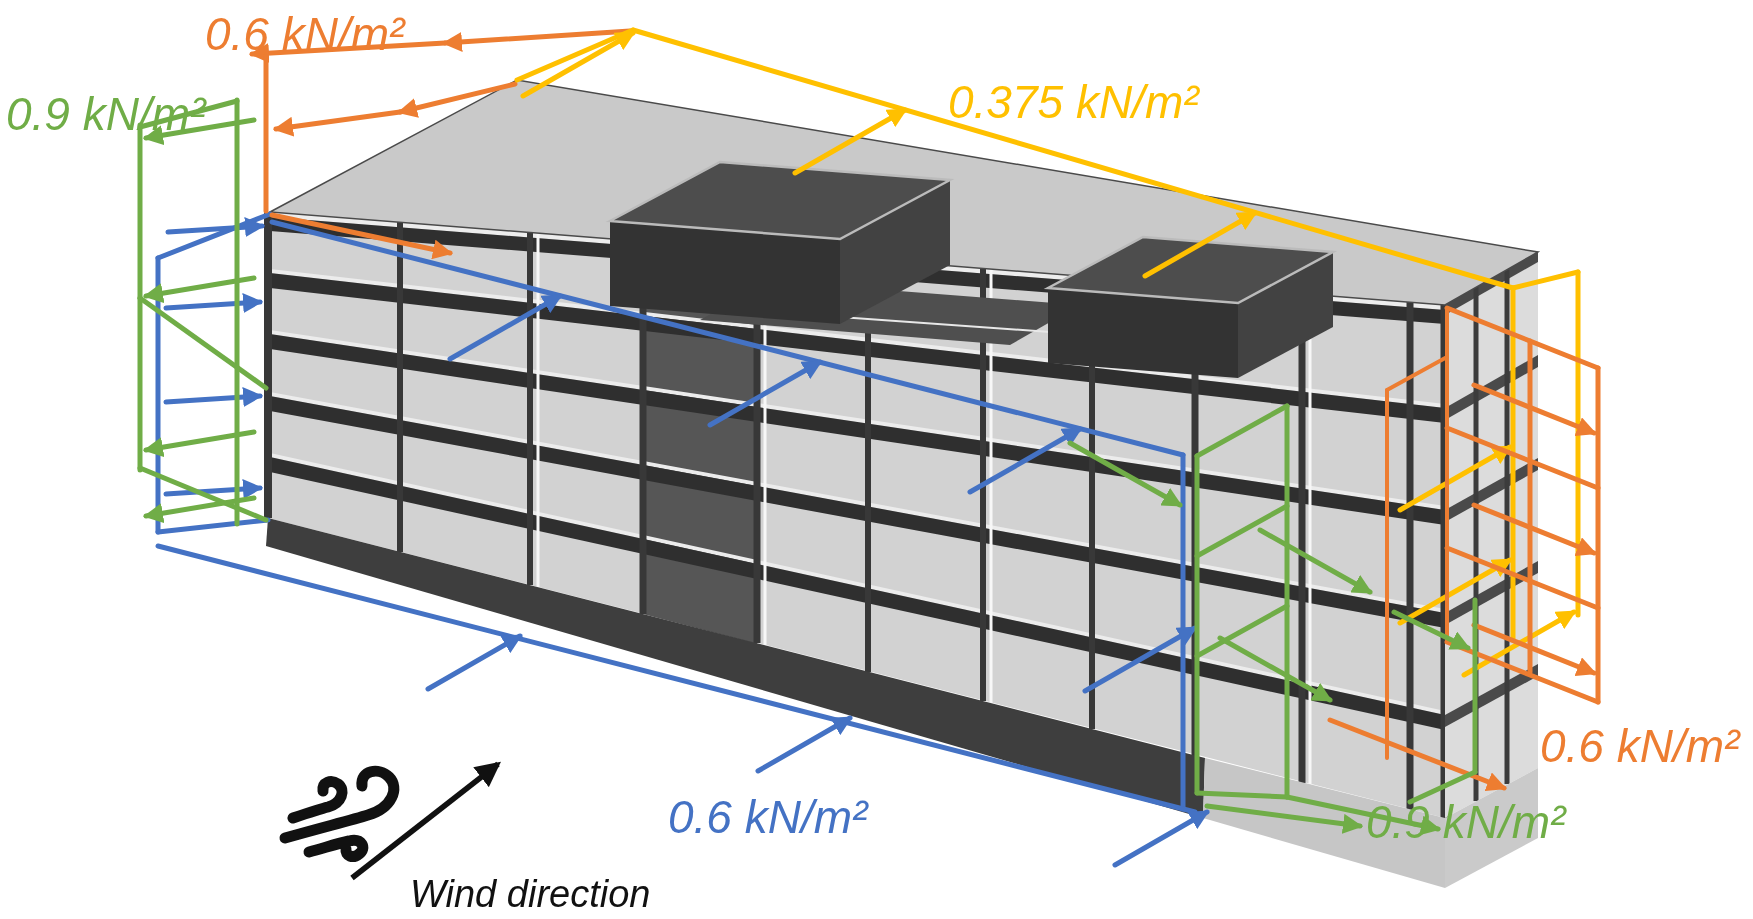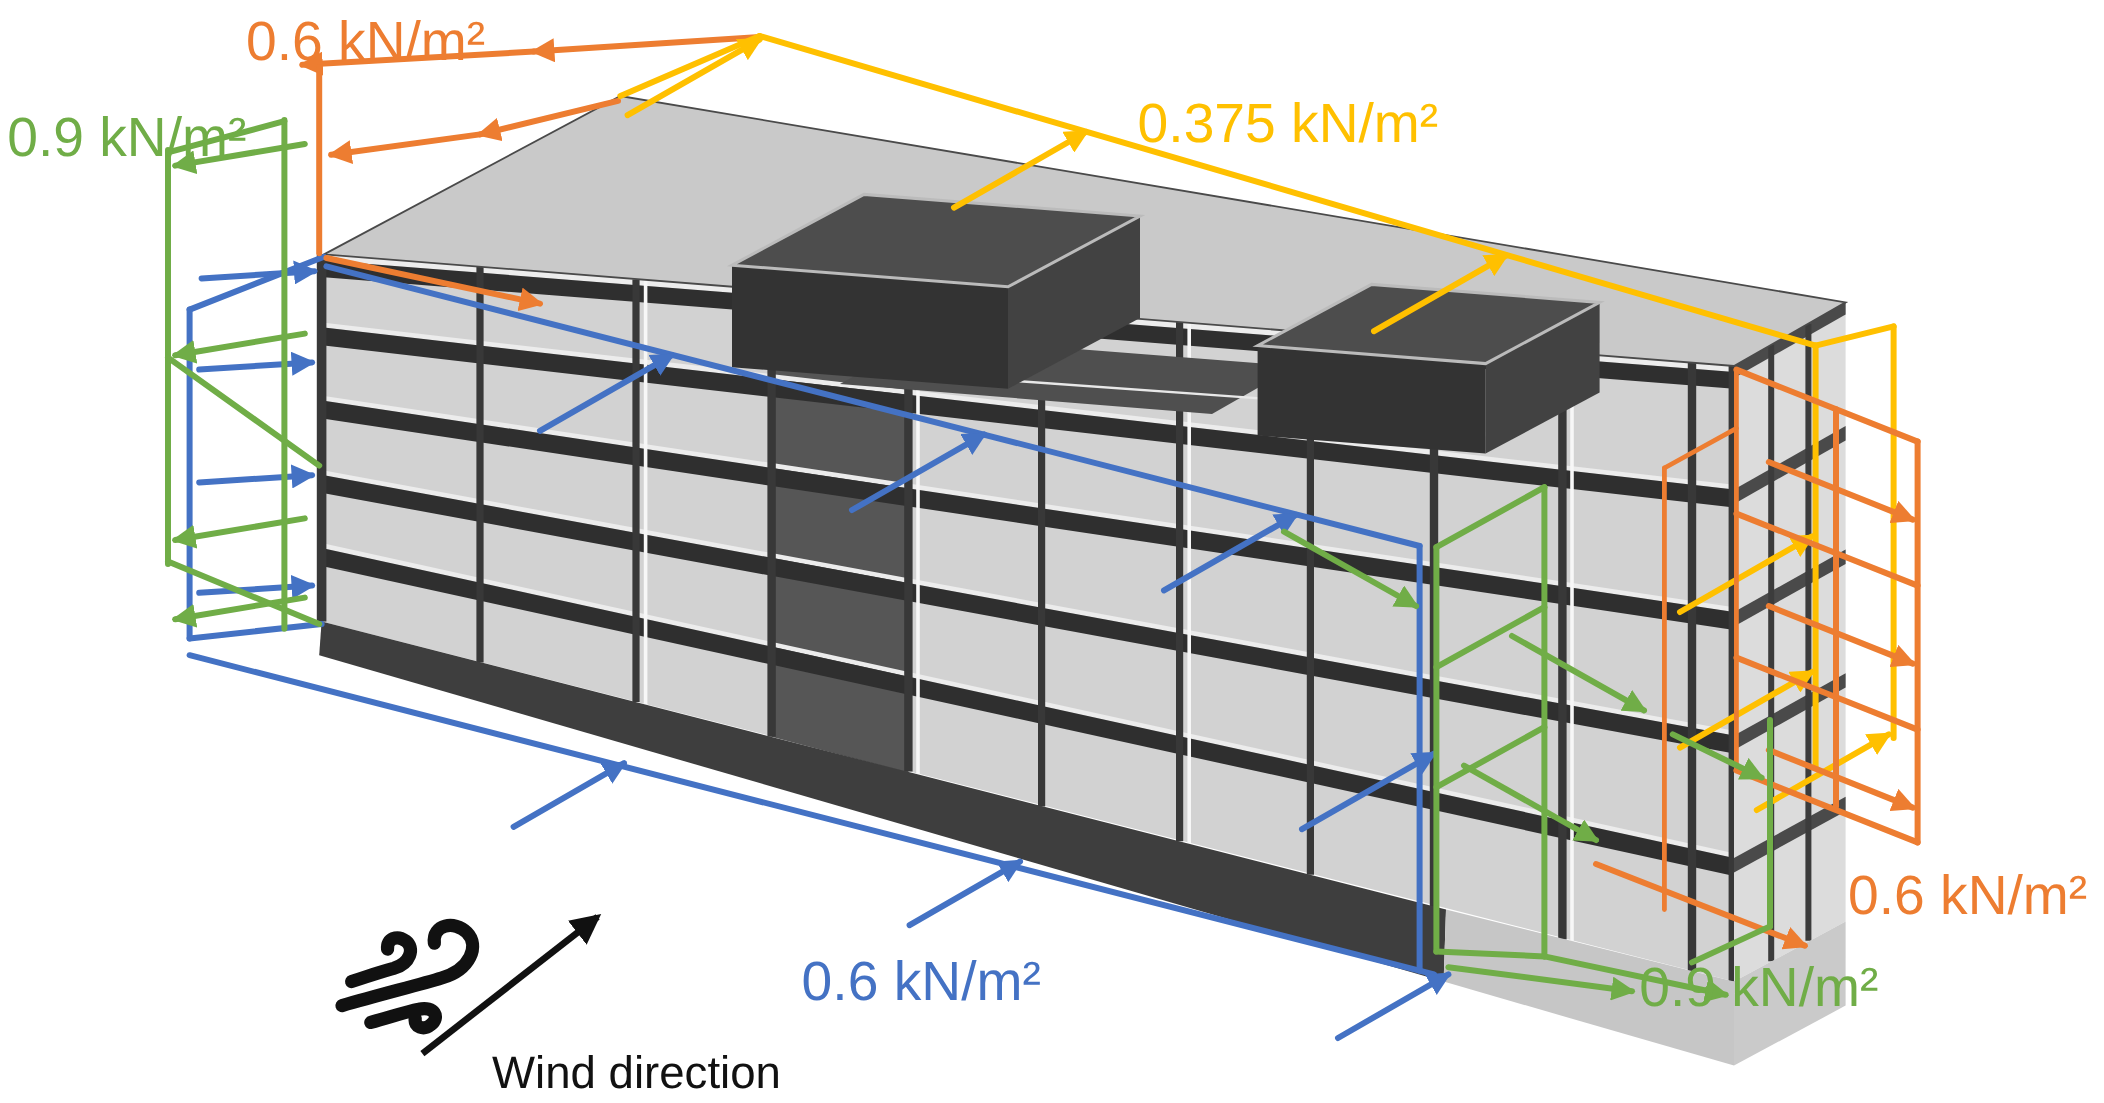--- a/index.html
+++ b/index.html
@@ -1,17 +1,17 @@
 <!DOCTYPE html>
 <html><head>
 <meta charset="utf-8">
 <style>
   html,body{margin:0;padding:0;background:#ffffff;}
   .stage{position:relative;width:1753px;height:919px;background:#ffffff;overflow:hidden;
-         font-family:"Liberation Sans", sans-serif;}
+         font-family:"Liberation Sans", sans-serif;font-style:italic;}
   svg{display:block;}
   .lbl{font-family:"Liberation Sans", sans-serif;font-size:46px;font-weight:400;}
   .windlbl{font-family:"Liberation Sans", sans-serif;font-size:38px;font-weight:400;}
   .frame{fill:none;stroke-width:5;stroke-linecap:round;}
   .thin{stroke-width:4;}
 </style>
 </head>
 <body>
 
 <div class="stage">

